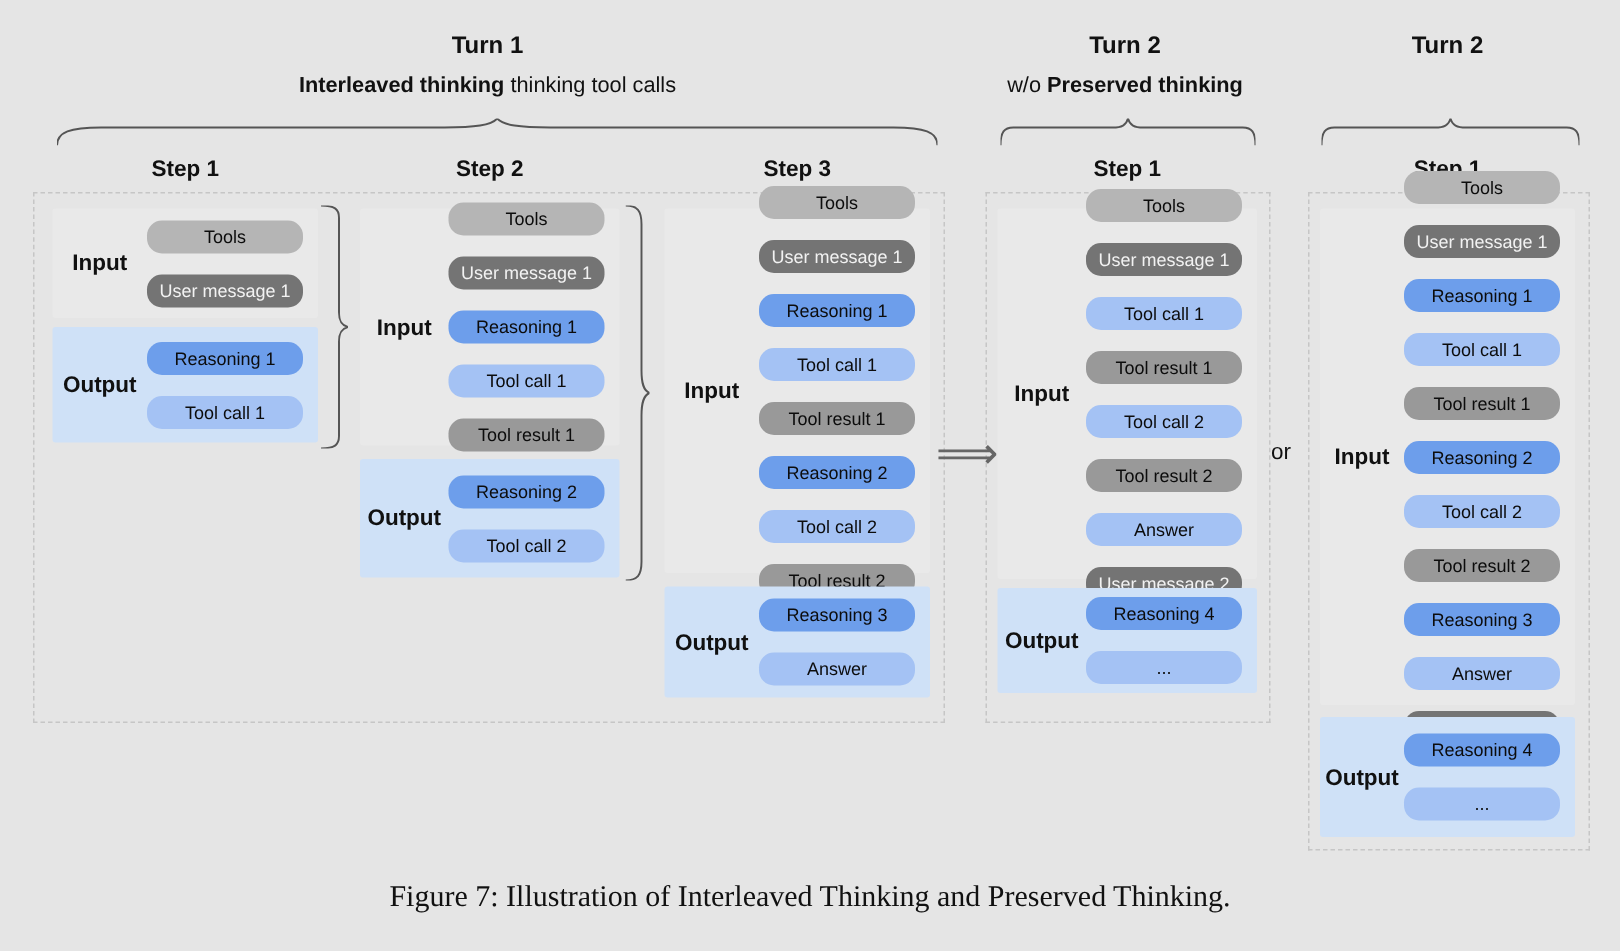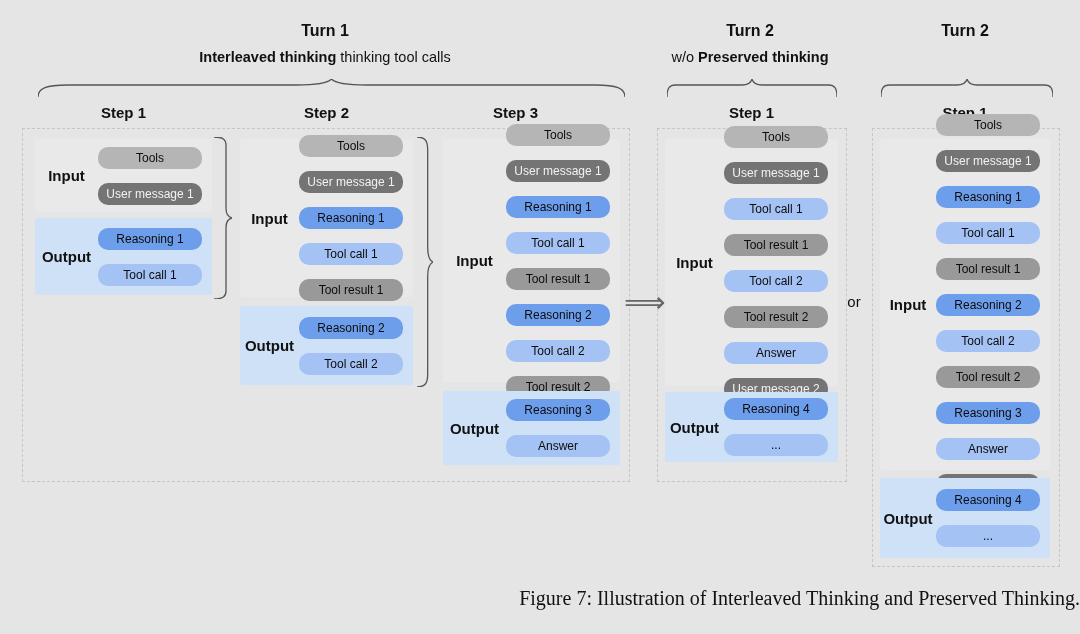--- a/index.html
+++ b/index.html
@@ -17,21 +17,21 @@
 
   .obrace{position:absolute;}
   #ob1{left:38px;top:79px;width:587px;height:18px;}
   #ob2{left:667px;top:79px;width:170px;height:18px;}
   #ob3{left:881px;top:79px;width:172px;height:18px;}
   .obrace path, .vbrace path{fill:none;stroke:var(--brace-color,#555);stroke-width:1.3;vector-effect:non-scaling-stroke;}
 
   .step-label{position:absolute;top:104px;font-weight:bold;font-size:15px;text-align:center;}
   #sl0{left:35px;width:177px;}
   #sl1{left:240px;width:173px;}
-  #sl2{left:427px;width:177px;}
+  #sl2{left:443px;width:177px;}
   #sl3{left:665px;width:173px;}
   #sl4{left:880px;width:170px;}
 
   .group-box{position:absolute;border:1px dashed var(--box-dash,#c6c6c6);}
   #box1{left:22px;top:128px;width:606px;height:352px;}
   #box2{left:657px;top:128px;width:188px;height:352px;}
   #box3{left:872px;top:128px;width:186px;height:437px;}
 
   
   .block{position:absolute;display:flex;align-items:center;border-radius:2px;}
@@ -60,21 +60,21 @@
   #c4-out{left:880px;top:478px;width:170px;height:80px;}
 
   .vbrace{position:absolute;}
   #vb1{left:214px;top:137px;width:18px;height:162px;}
   #vb2{left:417px;top:137px;width:16px;height:250px;}
 
   #arrow{position:absolute;left:624px;top:285px;width:36px;text-align:center;
          font-family:"DejaVu Sans",sans-serif;font-size:29px;line-height:34px;color:#666;}
   #or{position:absolute;left:840px;top:293px;width:28px;text-align:center;font-size:15px;line-height:18px;}
 
-  #caption{position:absolute;left:0;top:587px;width:1080px;text-align:right;
+  #caption{position:absolute;left:0;top:587px;width:1080px;text-align:center;
            font-family:"Liberation Serif",serif;font-size:20px;}
 </style>
 </head>
 <body>
 
 <div class="canvas">
 
   <div class="hdr" id="hdr1">
     <div class="hdr-title">Turn 1</div>
     <div class="hdr-sub"><span class="b">Interleaved thinking</span><span> thinking tool calls</span></div>

